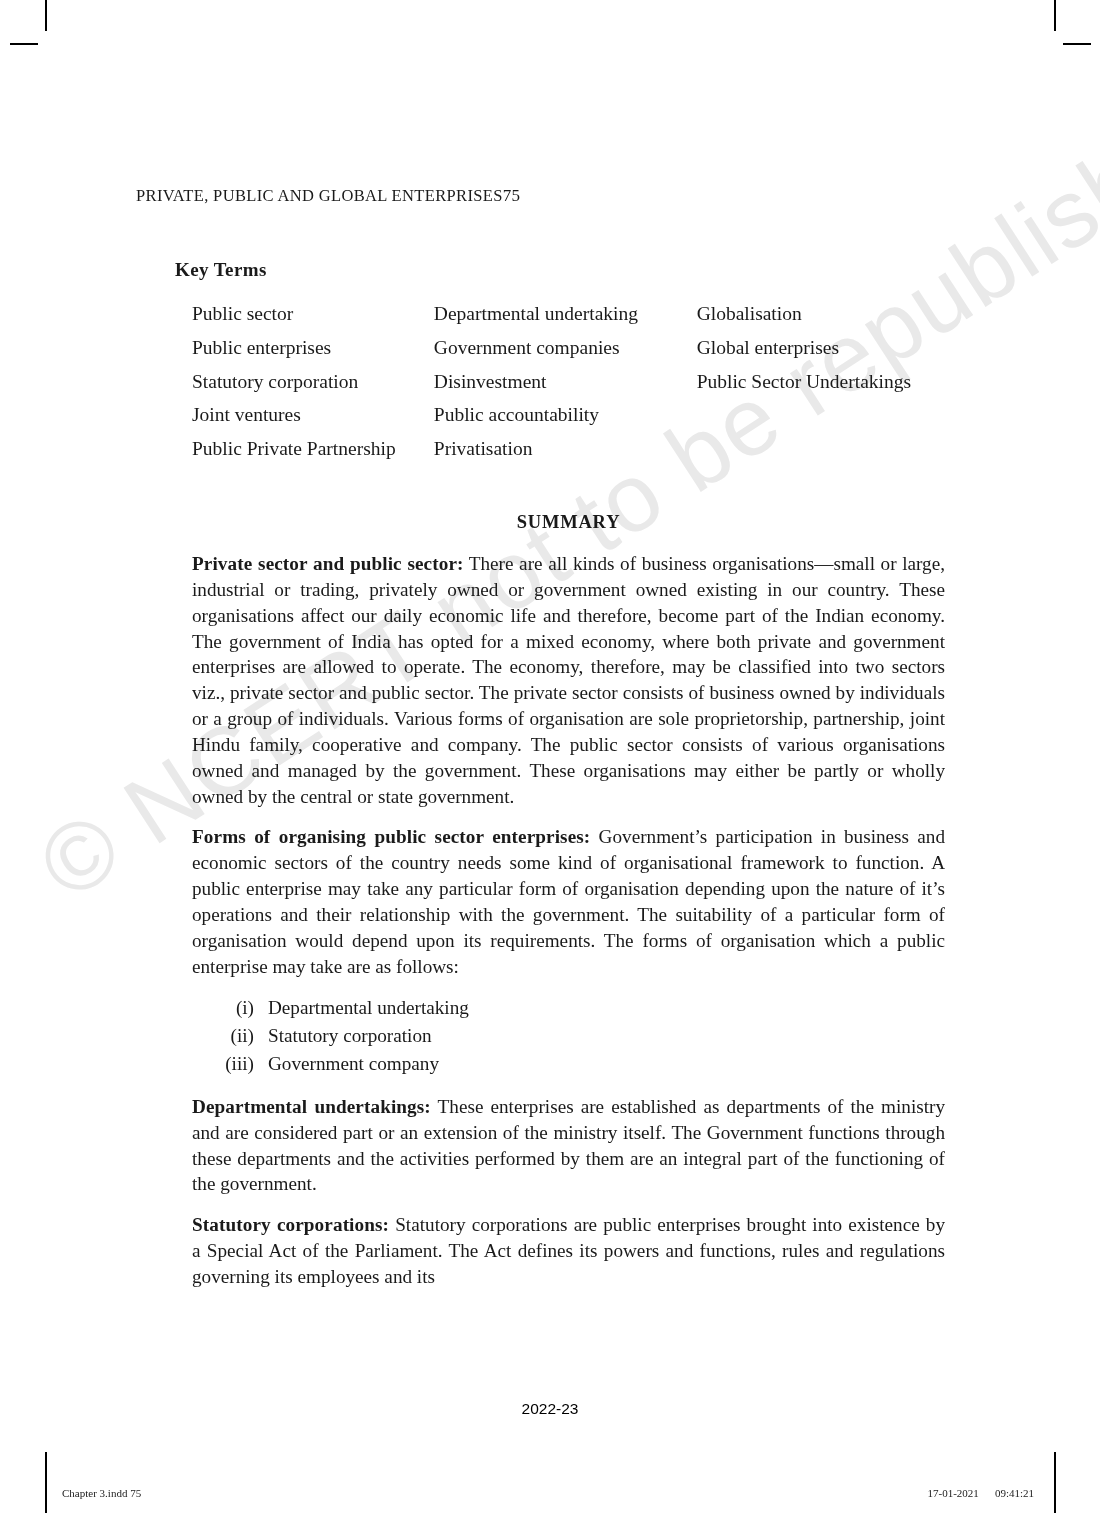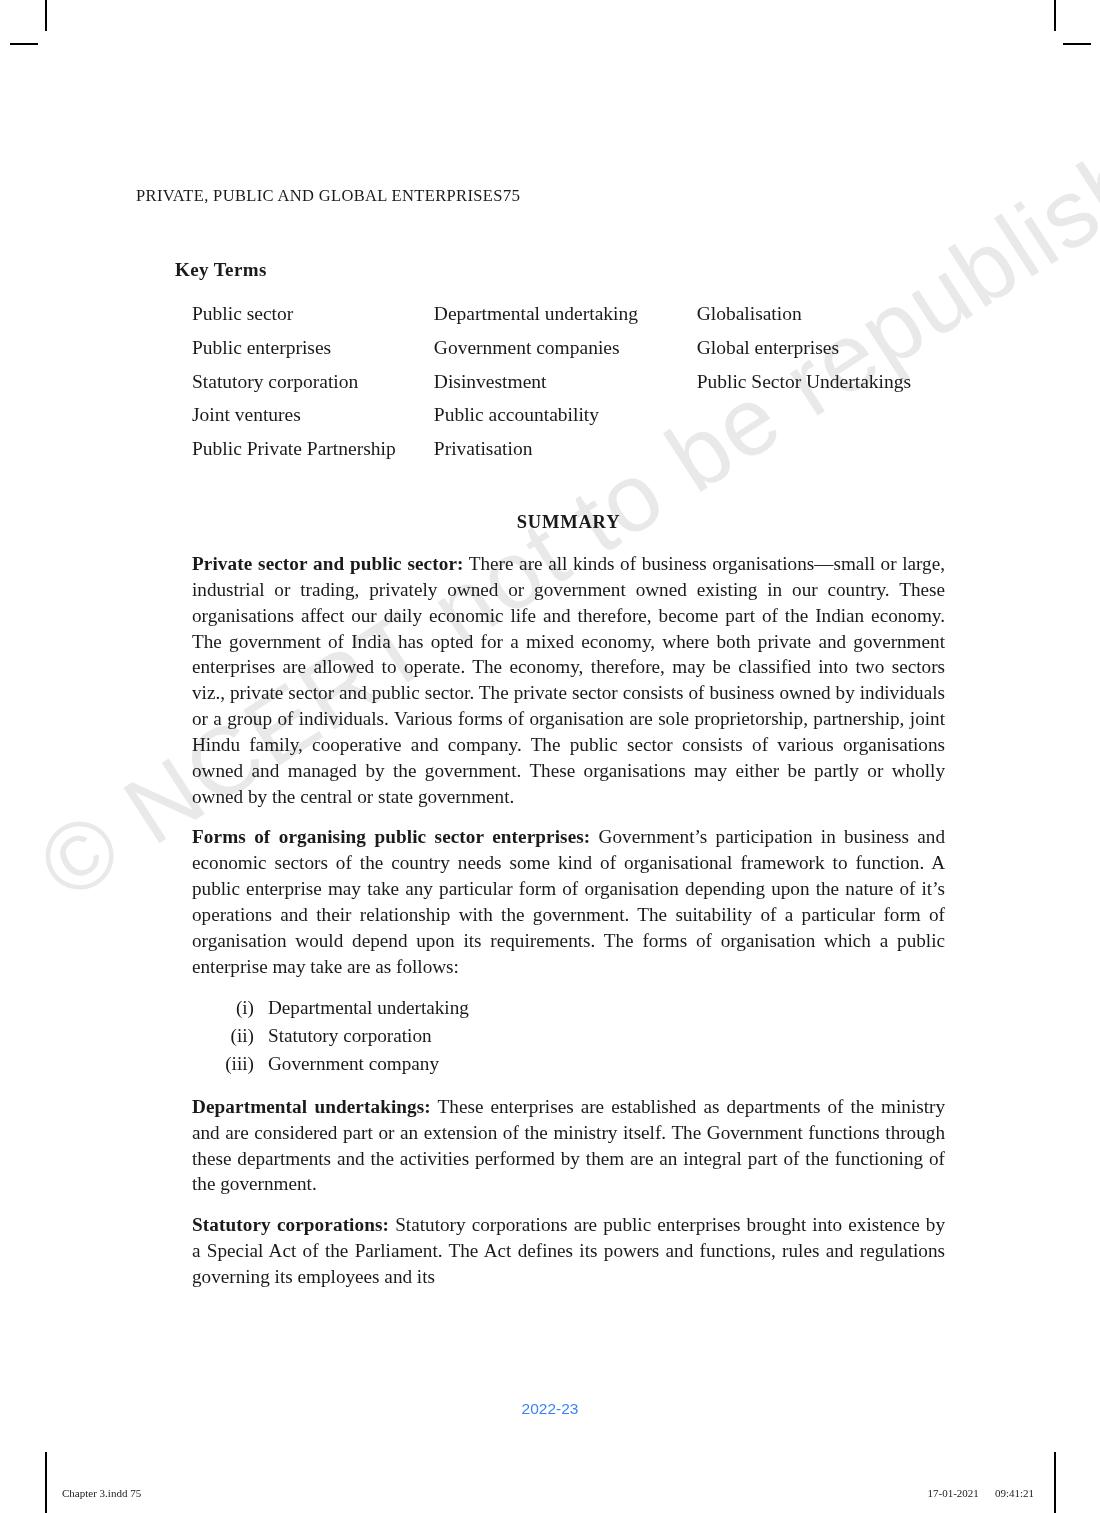--- a/index.html
+++ b/index.html
@@ -143,21 +143,21 @@
 
   
   .year-footer {
     position: absolute;
     left: 0;
     top: 1400px;
     width: 1100px;
     text-align: center;
     font-family: "Liberation Sans", "DejaVu Sans", sans-serif;
     font-size: 15.5px;
-    color: #3b82f6;
+    color: #000000;
     z-index: 3;
   }
   .print-bar {
     position: absolute;
     left: 62px;
     top: 1487px;
     width: 972px;
     display: flex;
     justify-content: space-between;
     font-family: Liberation Serif, serif;

